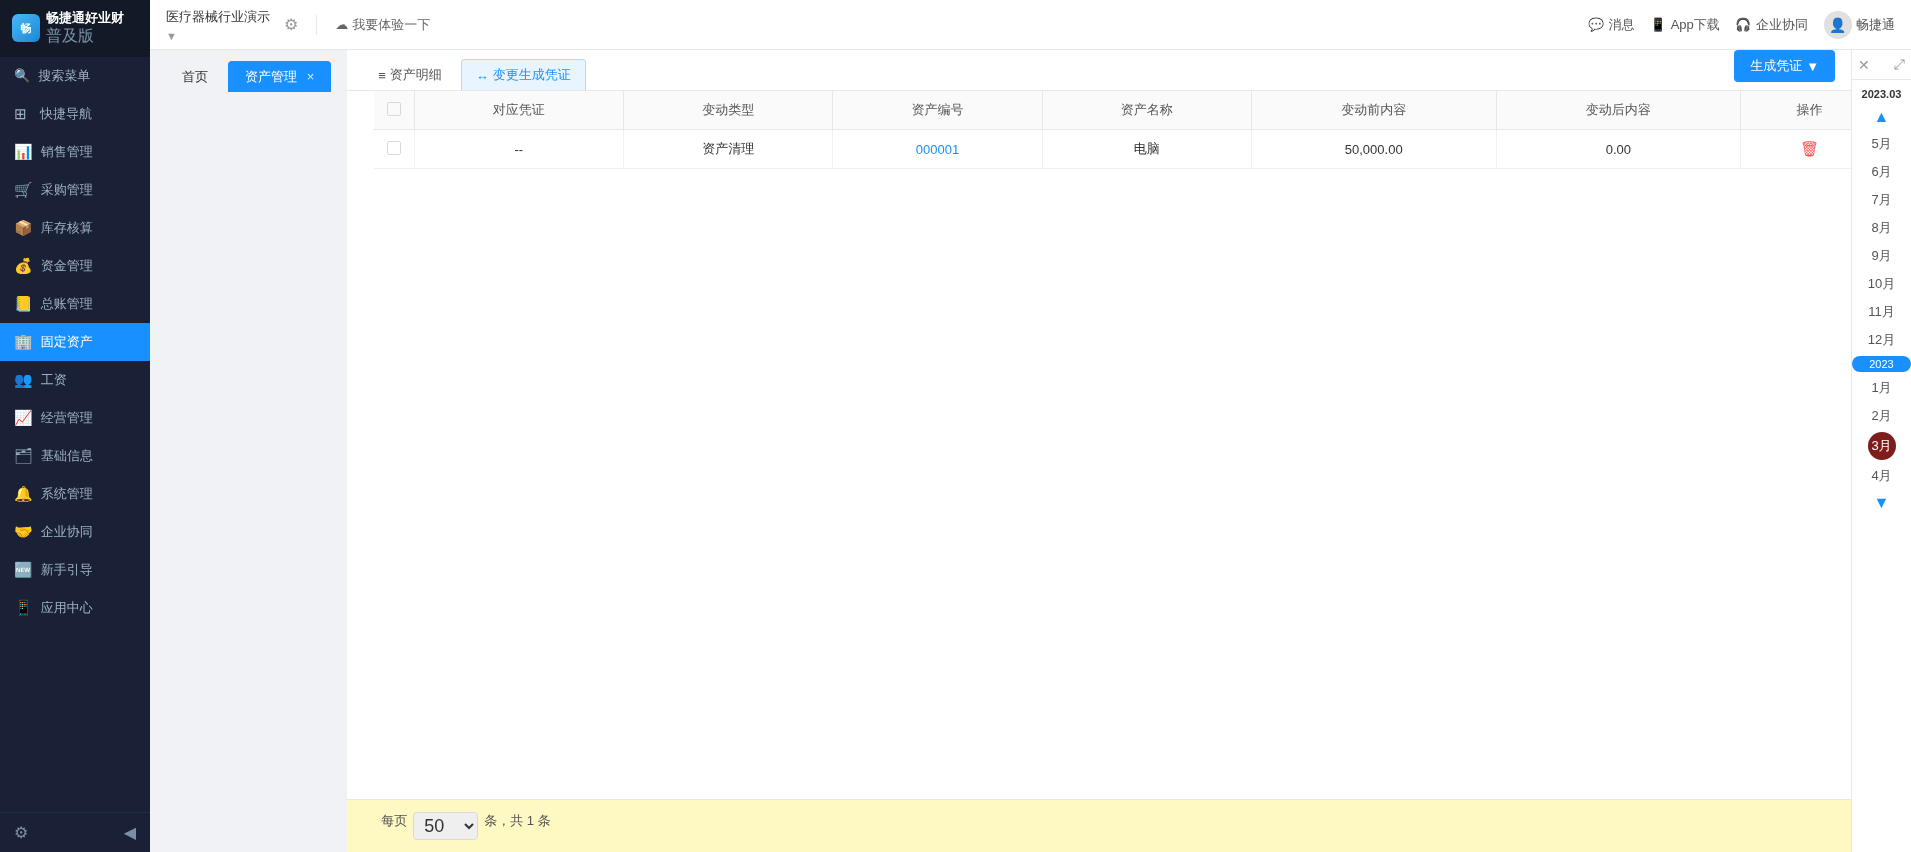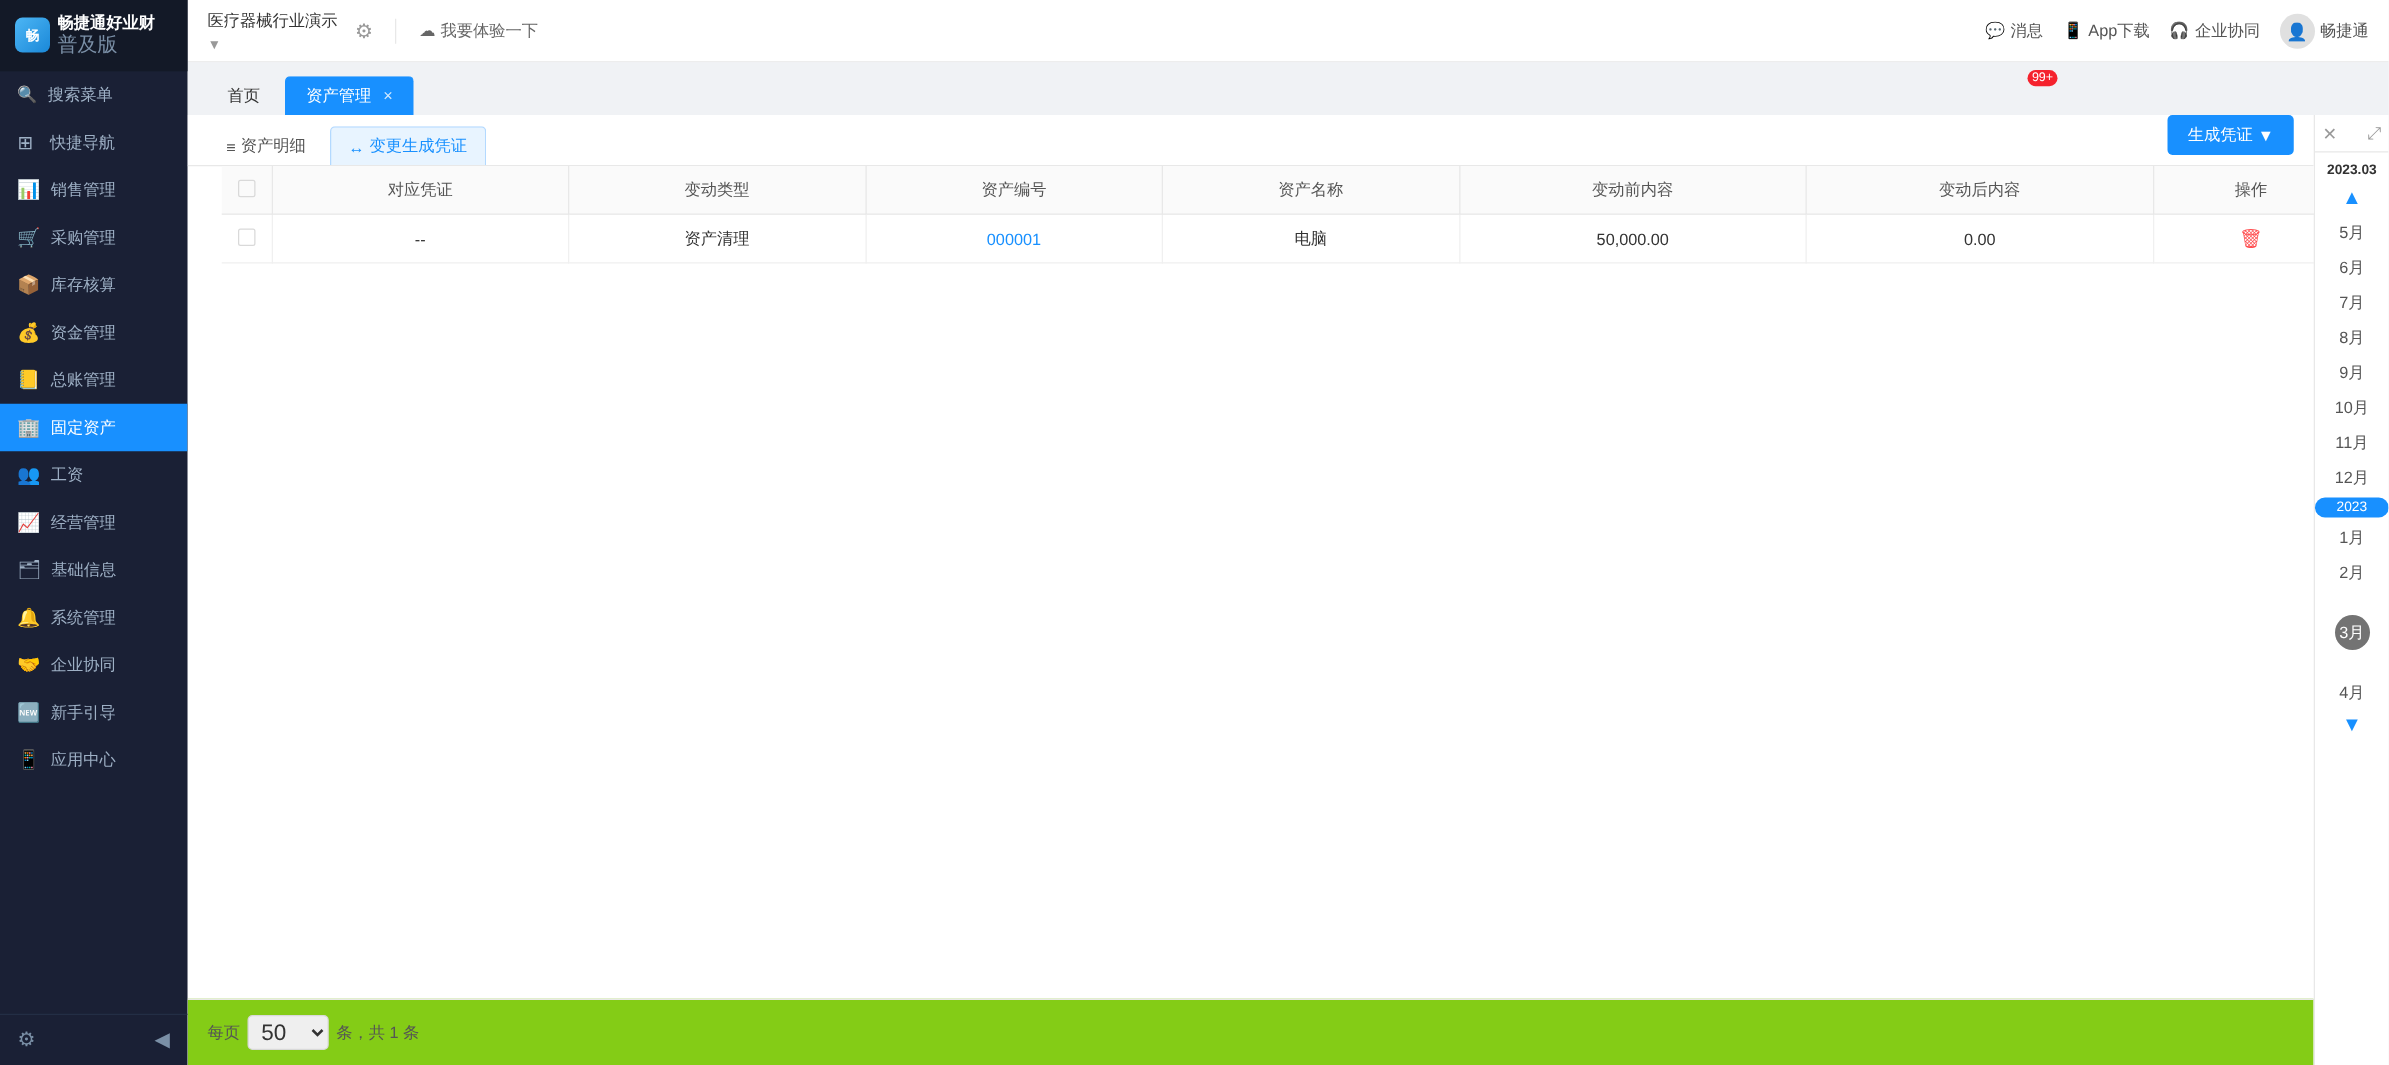--- a/index.html
+++ b/index.html
@@ -110,21 +110,21 @@
       width: 28px; height: 28px;
       background: #e0e0e0; border-radius: 50%;
       display: flex; align-items: center; justify-content: center;
       color: #999; font-size: 14px;
     }
 
     
     .content-area {
       flex: 1;
       display: flex;
-      flex-direction: column;
+      flex-direction: row;
       overflow: hidden;
       background: #f0f2f5;
     }
 
     
     .page-tabs {
       height: 42px;
       background: #f0f2f5;
       display: flex;
       align-items: flex-end;
@@ -236,24 +236,24 @@
     .checkbox-cell { width: 40px; }
     .check-box {
       width: 14px; height: 14px;
       border: 1px solid #d9d9d9; border-radius: 2px;
       display: inline-block; cursor: pointer;
     }
     .delete-icon { color: #ff4d4f; cursor: pointer; font-size: 15px; }
 
     
     .pagination {
-      padding: 12px 16px;
-      display: flex; align-items: center; gap: 6px;
+      padding: 12px 34px;
+      display: flex; align-items: flex-start; gap: 6px;
       border-top: 1px solid #e8e8e8;
-      background: #84cc16;
+      background: #fef9c3;
       font-size: 13px; color: #555;
       flex-shrink: 0;
     }
     .pagination select {
       padding: 2px 6px; border: 1px solid #d9d9d9; border-radius: 4px;
       font-size: 18px; color: #333; cursor: pointer;
     }
 
     
     .right-panel {
@@ -275,23 +275,23 @@
     .right-panel-icon { font-size: 14px; color: #999; cursor: pointer; }
     .year-label {
       font-size: 11px; color: #333; text-align: center;
       padding: 4px 0; font-weight: bold;
     }
     .month-item {
       font-size: 13px; color: #555; text-align: center;
       padding: 5px 0; cursor: pointer; width: 100%;
     }
     .month-item.active-month {
-      background: #737373; color: #fff; border-radius: 50%;
+      background: #7f1d1d; color: #fff; border-radius: 50%;
       width: 28px; height: 28px; display: flex; align-items: center;
-      justify-content: center; margin: 20px auto;
+      justify-content: center; margin: 2px auto;
     }
     .year-badge {
       background: #1890ff; color: #fff; border-radius: 10px;
       font-size: 11px; padding: 2px 6px; text-align: center;
       margin: 2px auto;
     }
     .nav-arrow {
       font-size: 16px; color: #1890ff; cursor: pointer;
       display: flex; align-items: center; justify-content: center;
       padding: 4px 0;

